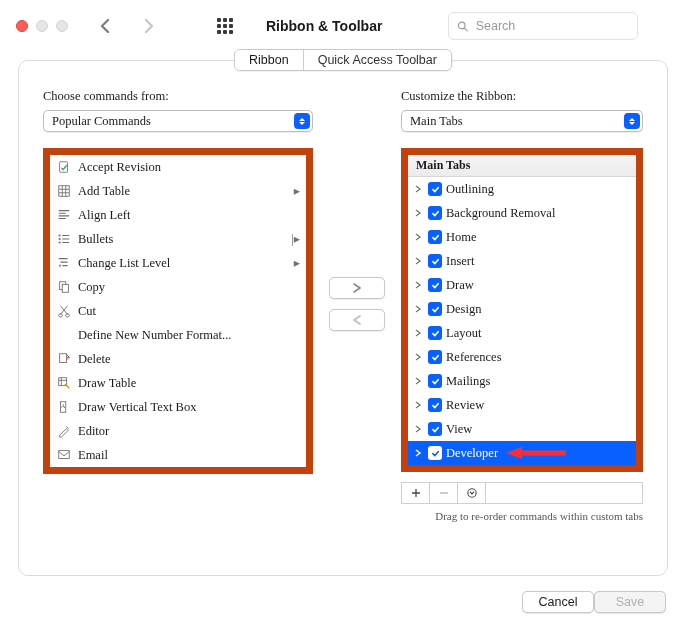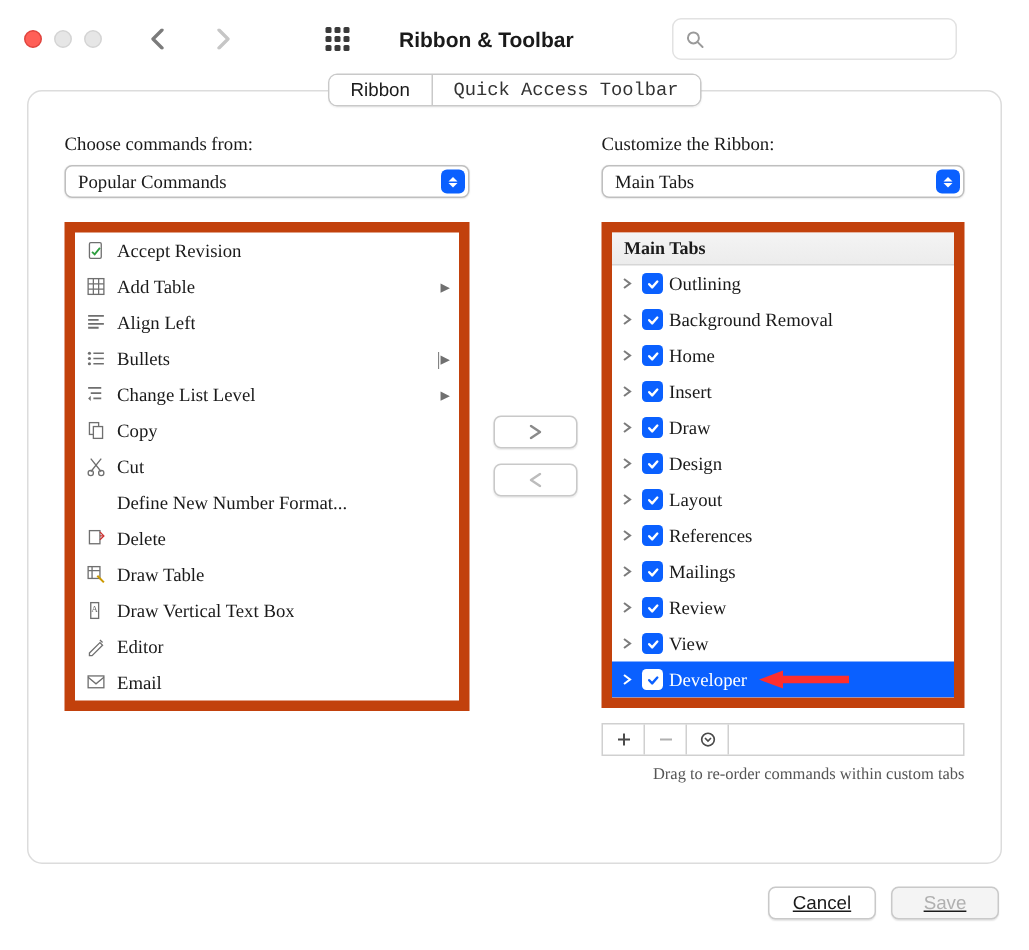--- a/index.html
+++ b/index.html
@@ -64,21 +64,21 @@
     font-size:12.5px;
     box-shadow:0 0.5px 1px rgba(0,0,0,.05);
   }
   .tab-segment .seg {
     padding:3px 14px;
     border-right:1px solid #c9c9c9;
     cursor:default;
   }
   .tab-segment .seg:last-child{border-right:none;}
   .tab-segment .seg.active{ background:#fff; font-weight:400; box-shadow:inset 0 0 0 1px transparent;}
-  .tab-segment .seg:not(.active){ color:#333; background:#fff;font-family:Liberation Mono, monospace;}
+  .tab-segment .seg:not(.active){ color:#333; background:#fff;}
 
   .cols {
     display:flex;
     gap: 14px;
     height:100%;
     align-items:flex-start;
     padding-top: 12px;
     font-family: Liberation Serif, serif;
   }
   .col { display:flex; flex-direction:column; }
@@ -185,21 +185,21 @@
   .toolbarstrip .cell{
     width:28px; border-right:1px solid #d0d0d0;
     display:flex;align-items:center;justify-content:center;
     color:#4a4a4a;
   }
   .toolbarstrip .cell.rest{ flex:1; border-right:none;}
   .hint{ font-size:11px; color:#555; margin-top:6px; text-align:right;}
 
   .footer{
     position:absolute; right:20px; bottom:20px;
-    display:flex; gap:10px;text-decoration:underline;
+    display:flex; 
   }
   .btn{
     min-width:72px; height:22px;
     border:0.5px solid #c9c9c9; border-radius:5px;
     background:#fff;
     display:flex;align-items:center;justify-content:center;
     font-size:12.5px;
     padding:0 14px;
     box-shadow:0 0.5px 1px rgba(0,0,0,.1);
   }
@@ -244,20 +244,21 @@
         <span></span>
       </div>
   </div>
   <div class="title">Ribbon &amp; Toolbar</div>
   <div class="spacer"></div>
   <div class="search">
     <svg width="13" height="13" viewBox="0 0 16 16">
         <circle cx="6.5" cy="6.5" r="4.5" stroke="#9a9a9a" stroke-width="1.6" fill="none"></circle>
         <line x1="10.2" y1="10.2" x2="14" y2="14" stroke="#9a9a9a" stroke-width="1.6" stroke-linecap="round"></line>
       </svg>
+    <input placeholder="Search" style="">
   </div>
   <div style="width:10px"></div>
 </div>
 
 <div class="content-frame">
   <div class="tab-segment">
     <div class="seg active">Ribbon</div>
     <div class="seg">Quick Access Toolbar</div>
   </div>
 

